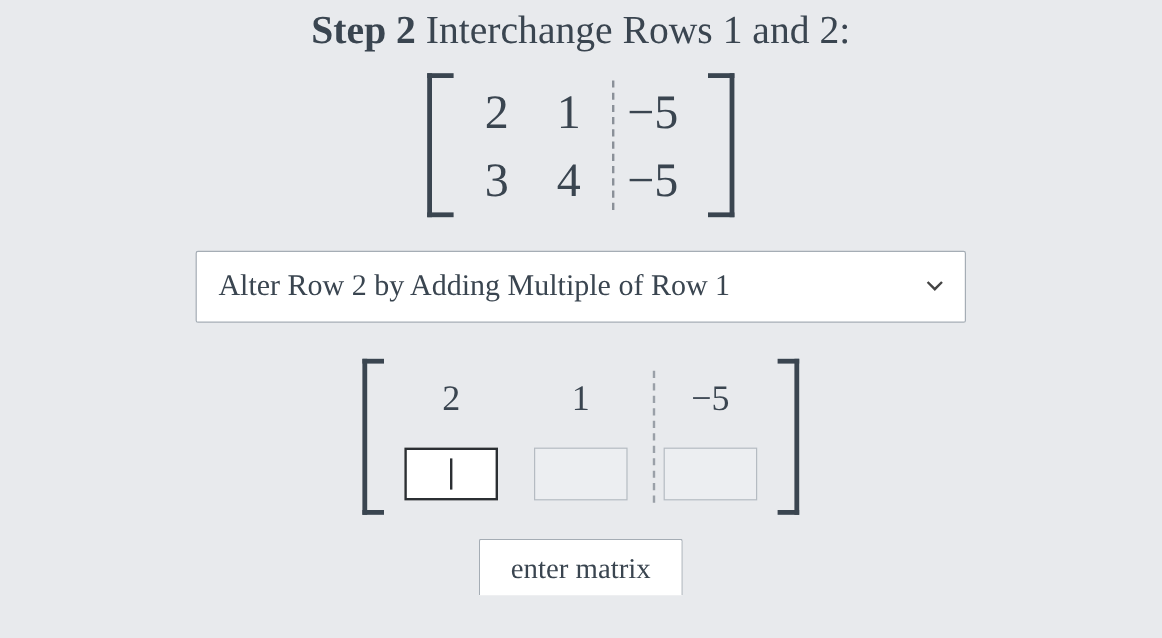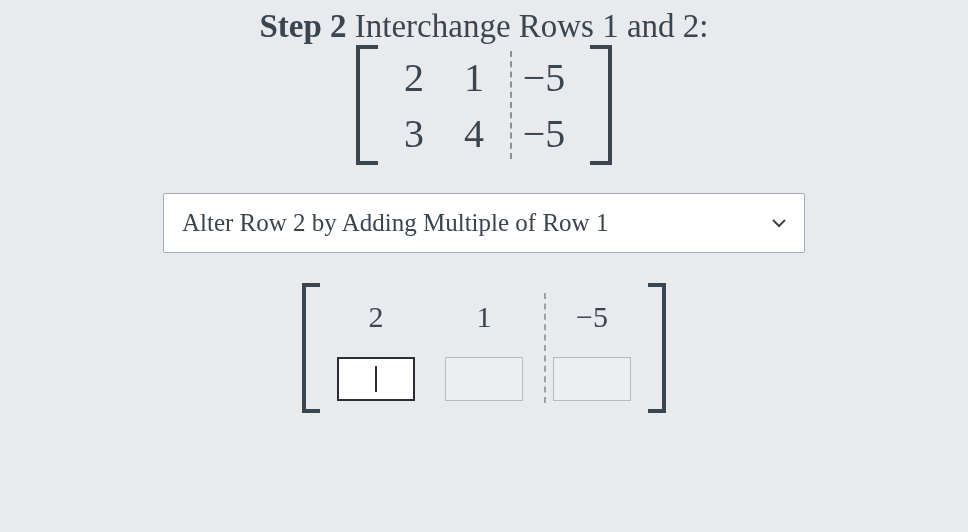--- a/index.html
+++ b/index.html
@@ -17,21 +17,21 @@
     height: 100%;
     display: flex;
     flex-direction: column;
     align-items: center;
     padding-top: 8px;
     box-sizing: border-box;
   }
   .step-line {
     font-size: 33px;
     color: #3a4550;
-    margin-bottom: 0;
+    margin-bottom: 16px;
   }
   .step-line .bold {
     font-weight: 700;
   }
   .matrix-display {
     display: flex;
     align-items: stretch;
     font-size: 40px;
     margin-bottom: 28px;
   }
@@ -214,14 +214,17 @@
       <div class="cell-static">−5</div>
       <div class="cell-input active">
         <div class="caret"></div>
       </div>
       <div class="cell-input"></div>
       <div class="cell-input"></div>
     </div>
     <div class="bracket-right"></div>
   </div>
 
+  <div class="enter-btn">
+    <span>enter matrix</span>
+  </div>
 
 </div>
 
 </body></html>

